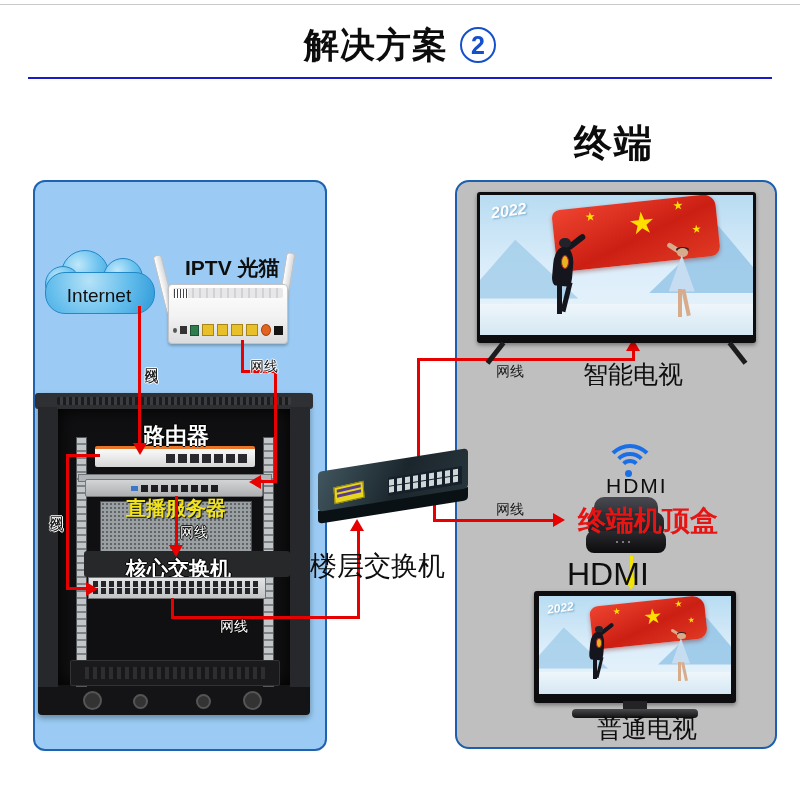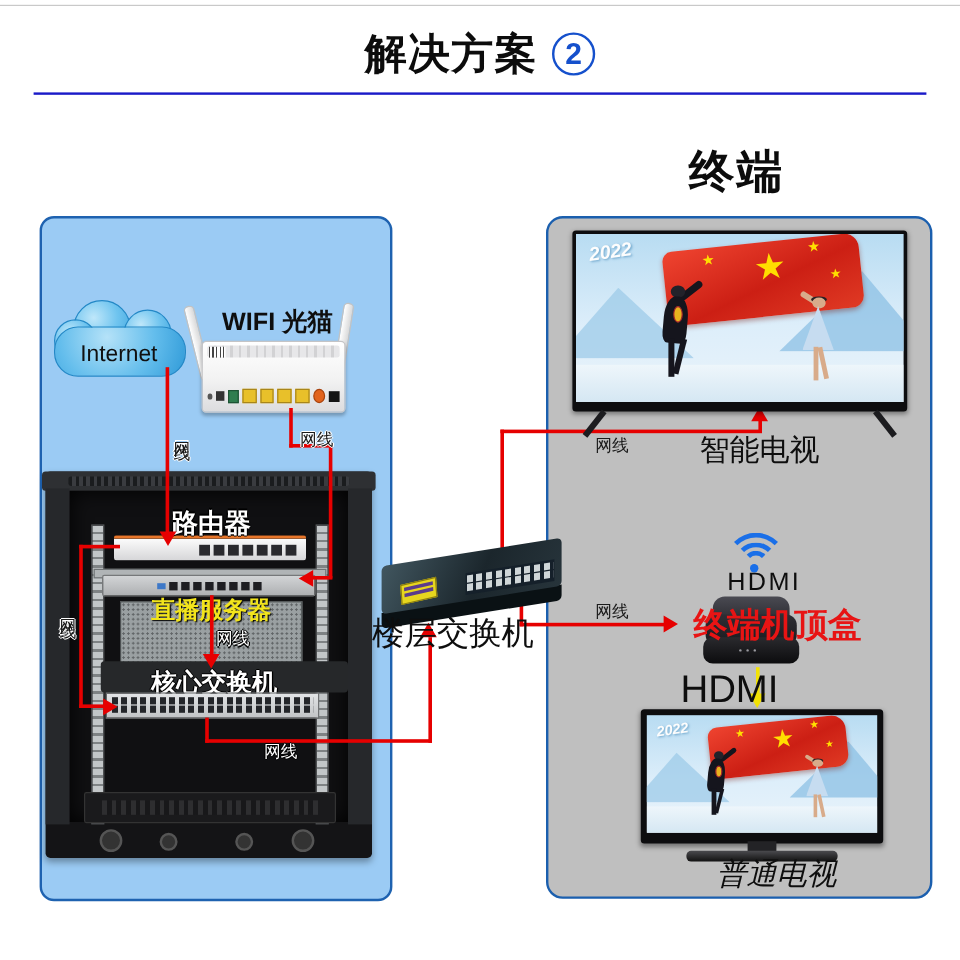--- a/index.html
+++ b/index.html
@@ -197,21 +197,21 @@
   <div class="panel-term"></div>
 
   <div class="cloud">
     <div class="puff" style="left:16px;top:0;width:46px;height:46px;"></div>
     <div class="puff" style="left:0;top:16px;width:34px;height:34px;"></div>
     <div class="puff" style="left:58px;top:8px;width:38px;height:38px;"></div>
     <div class="base"></div>
     <div class="txt">Internet</div>
   </div>
 
-  <div class="plain-lbl" style="left:185px;top:254px;font-size:21px;font-weight:bold;">WIFI 光猫</div>
+  <div class="plain-lbl" style="left:185px;top:254px;font-size:21px;font-weight:bold;">IPTV 光猫</div>
   <div class="modem">
     <div class="ant" style="left:4px;top:2px;height:62px;transform:rotate(-14deg);"></div>
     <div class="ant" style="right:6px;top:0;height:70px;transform:rotate(9deg);"></div>
     <div class="body">
       <div class="topstrip"></div>
       <div class="barcode"></div>
       <div class="ports">
         <span class="p-dot"></span>
         <span class="p-usb"></span>
         <span class="p-grn"></span>
@@ -313,21 +313,21 @@
           <i></i>
           <i></i>
         </div>
       <div class="fs-ports">
         <div class="row"></div>
         <div class="row"></div>
       </div>
     </div>
     <div class="fs-front"></div>
   </div>
-  <div class="plain-lbl" style="left:310px;top:510px;font-size:27px;">楼层交换机</div>
+  <div class="plain-lbl" style="left:310px;top:548px;font-size:27px;">楼层交换机</div>
 
   <div class="tv" style="left:477px;top:192px;width:279px;height:151px;">
     <div class="screen" style="left:3px;top:3px;right:3px;bottom:8px;">
       <div class="mtn m1"></div>
       <div class="mtn m2"></div>
       <div class="ice"></div>
       <div class="scene-year" style="font-size:16px;">2022</div>
       <div class="flag">
         <span class="star" style="left:46%;top:12%;font-size:30px;">★</span>
         <span class="star" style="left:20%;top:6%;font-size:12px;">★</span>
@@ -402,21 +402,21 @@
         <div class="skf-hair"></div>
         <div class="skf-head"></div>
         <div class="skf-dress"></div>
         <div class="skf-leg1"></div>
         <div class="skf-leg2"></div>
       </div>
     </div>
     <div class="tv-neck" style="left:89px;top:110px;width:24px;height:9px;"></div>
     <div class="tv-base" style="left:38px;top:118px;width:126px;height:9px;"></div>
   </div>
-  <div class="plain-lbl" style="left:597px;top:712px;font-size:25px;font-style:italic;">普通电视</div>
+  <div class="plain-lbl" style="left:597px;top:712px;font-size:25px;">普通电视</div>
 
   <div class="cable-lbl halo vtext" style="left:143px;top:357px;">网线</div>
   <div class="cable-lbl halo" style="left:250px;top:358px;">网线</div>
   <div class="cable-lbl halo vtext" style="left:48px;top:505px;">网线</div>
   <div class="cable-lbl white" style="left:180px;top:524px;">网线</div>
   <div class="cable-lbl white" style="left:220px;top:618px;">网线</div>
   <div class="cable-lbl" style="left:496px;top:363px;">网线</div>
   <div class="cable-lbl" style="left:496px;top:501px;">网线</div>
 
 </div>

